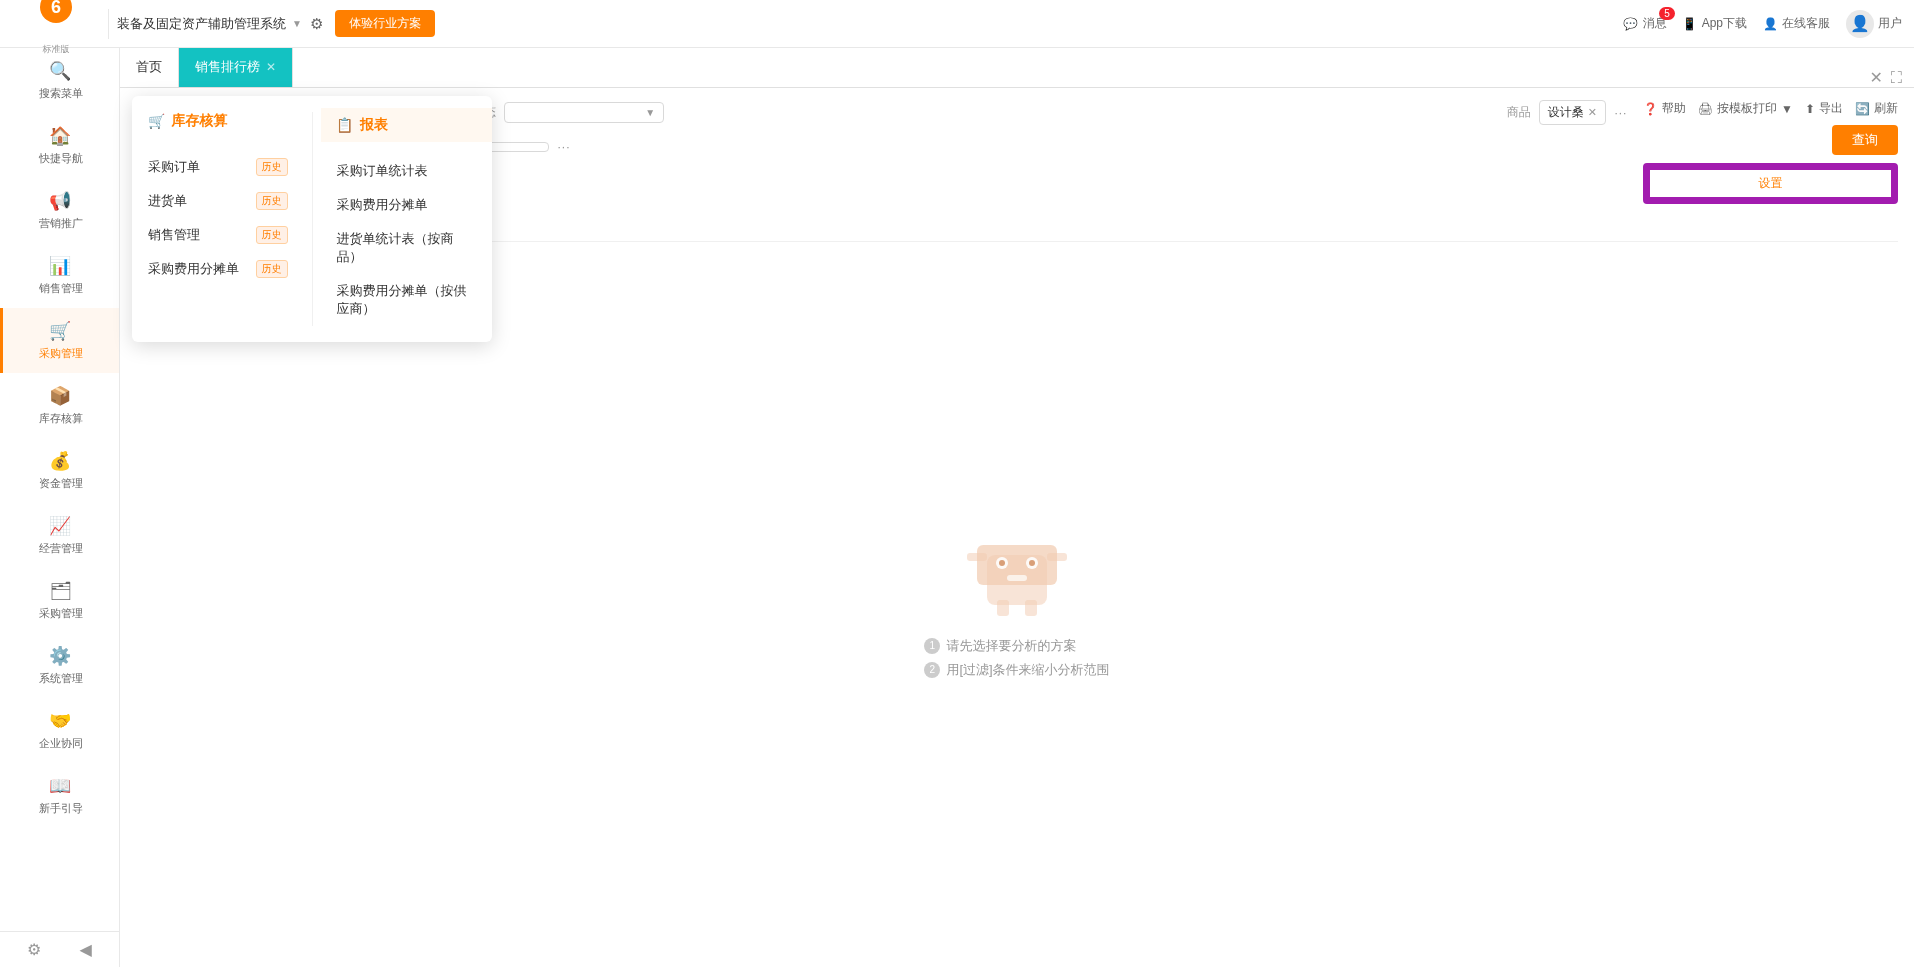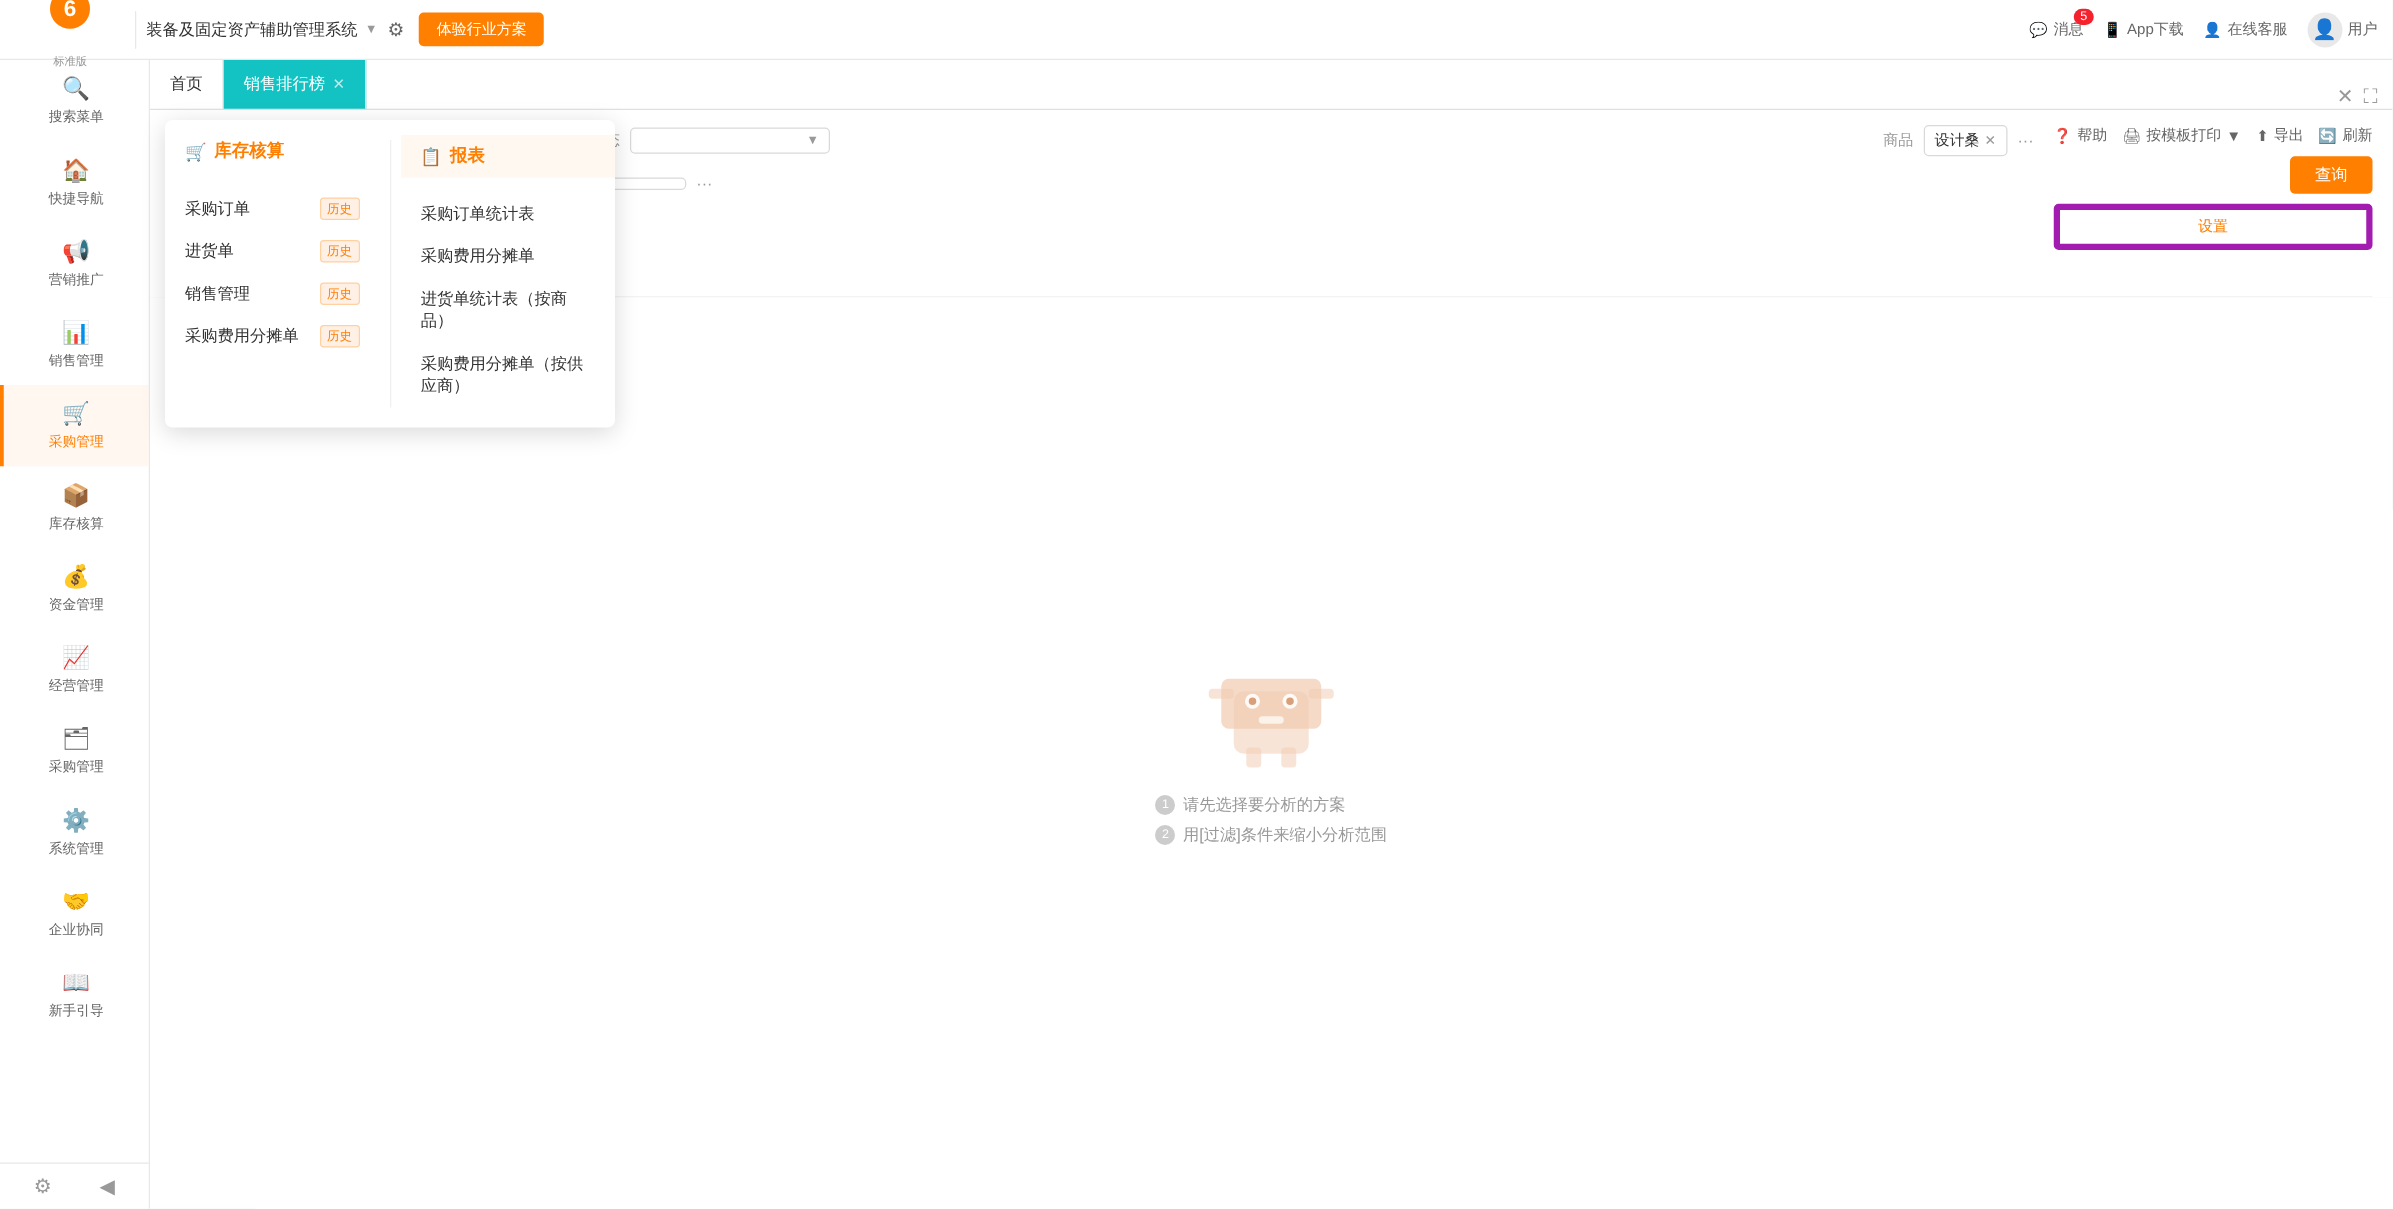--- a/index.html
+++ b/index.html
@@ -46,21 +46,21 @@
     .filter-tag { display: flex; align-items: center; gap: 4px; border: 1px solid #d9d9d9; border-radius: 4px; padding: 3px 8px; font-size: 12px; background: #fff; cursor: pointer; }
     .filter-tag .close { color: #999; font-size: 11px; cursor: pointer; }
     .select-field { display: flex; align-items: center; gap: 4px; border: 1px solid #d9d9d9; border-radius: 4px; padding: 4px 8px; font-size: 12px; background: #fff; min-width: 120px; cursor: pointer; }
     .select-field .arrow { color: #999; font-size: 10px; margin-left: auto; }
     .more-btn { color: #13c2c2; font-size: 12px; cursor: pointer; }
     .rank-select { display: flex; align-items: center; gap: 4px; border: 1px solid #d9d9d9; border-radius: 4px; padding: 4px 8px; font-size: 12px; background: #fff; min-width: 80px; cursor: pointer; }
     .dotdotdot { color: #999; cursor: pointer; }
     .collapse-btn { display: flex; align-items: center; gap: 4px; color: #13c2c2; font-size: 12px; cursor: pointer; margin: 4px auto; text-align: center; }
     .action-btn { display: flex; align-items: center; gap: 4px; color: #666; font-size: 12px; cursor: pointer; }
     .query-btn { background: #ff7f00; color: #fff; border: none; border-radius: 4px; padding: 6px 20px; font-size: 13px; cursor: pointer; }
-    .set-btn { background: #fff; color: #ff7f00; border: 5px solid #a21caf; border-radius: 4px; padding: 5px 28px; font-size: 12px; cursor: pointer; margin-top: 4px; display: block; width: 100%; }
+    .set-btn { background: #fff; color: #ff7f00; border: 7px solid #a21caf; border-radius: 4px; padding: 5px 28px; font-size: 12px; cursor: pointer; margin-top: 4px; display: block; width: 100%; }
 
     
     .content-body { flex: 1; display: flex; align-items: center; justify-content: center; background: #fff; margin: 0; }
     .empty-state { display: flex; flex-direction: column; align-items: center; gap: 12px; }
     .empty-text { color: #999; font-size: 13px; }
     .empty-text div { margin-bottom: 6px; display: flex; align-items: center; gap: 6px; }
     .step-num { display: inline-flex; align-items: center; justify-content: center; width: 16px; height: 16px; border-radius: 50%; background: #ccc; color: #fff; font-size: 10px; }
 
     
     .dropdown-menu { position: absolute; top: 96px; left: 132px; width: 360px; background: #fff; border-radius: 6px; box-shadow: 0 4px 20px rgba(0,0,0,0.15); z-index: 999; padding: 16px 0; }

